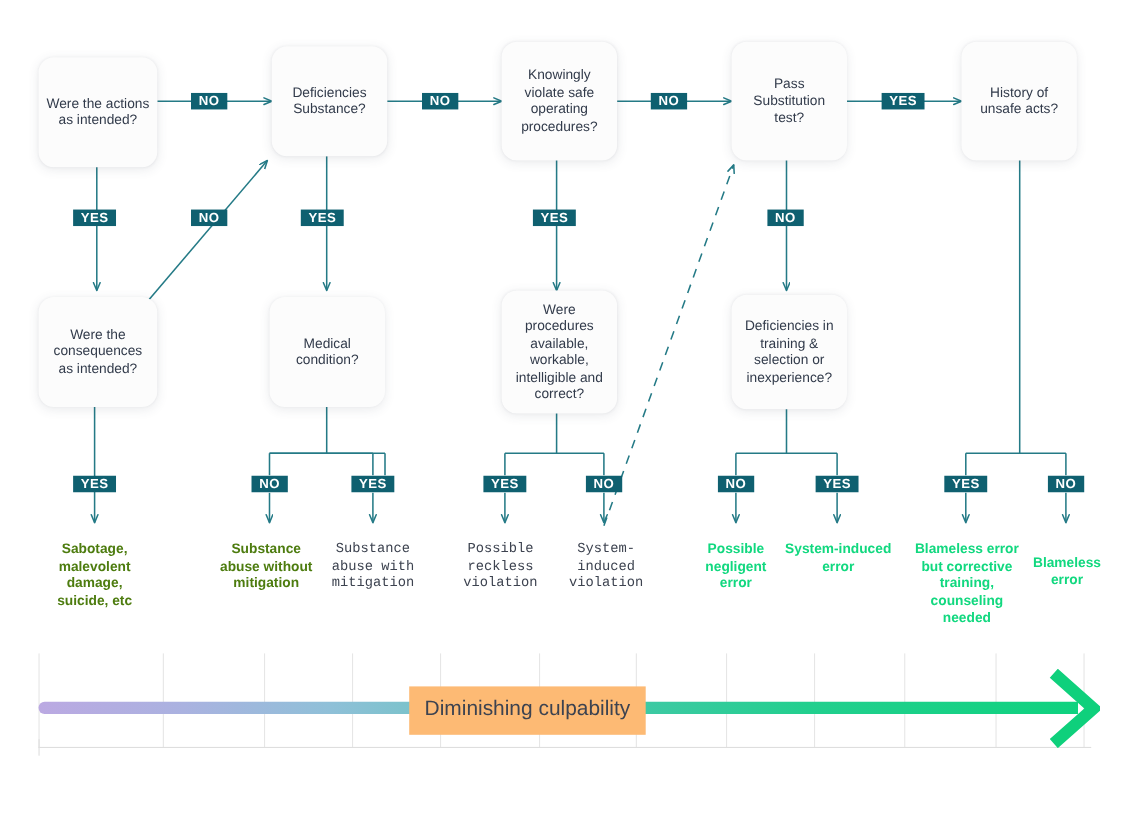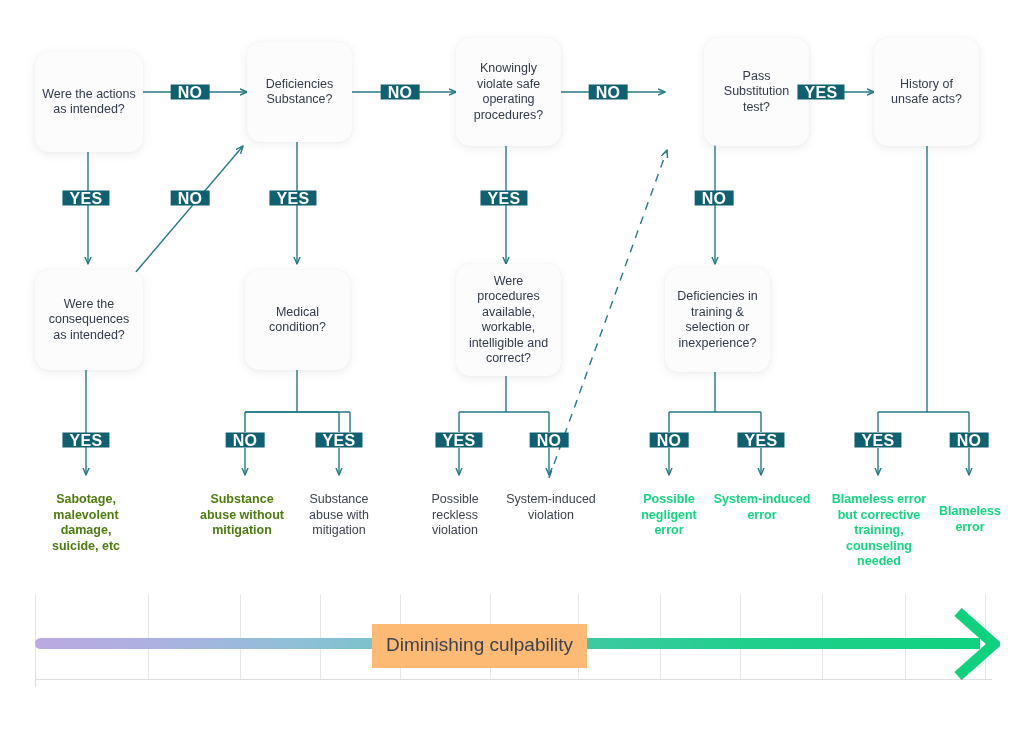--- a/index.html
+++ b/index.html
@@ -29,42 +29,42 @@
     line-height:15.5px;
     padding:4px 7px;
     box-sizing:border-box;
   }
 
   
   .chip{
     position:absolute;
     background:#0f6070;
     color:#ffffff;
-    font-size:16px;
+    font-size:12px;
     font-weight:700;
     letter-spacing:.35px;
     line-height:15px;
     height:15px;
     padding:0 7px;
     text-align:center;
     white-space:nowrap;
     box-sizing:content-box;
     transform:translate(-50%,-50%);
   }
 
   
   .outcome{
     position:absolute;
     text-align:center;
     font-size:12.5px;
     line-height:15.5px;
     transform:translateX(-50%);
     white-space:normal;
   }
-  .outcome.neutral{color:#3d4350;font-weight:400;}
+  .outcome.neutral{color:#3d4350;font-weight:400;font-family:Liberation Mono, monospace;}
   .outcome.bad{color:#4d7c0f;font-weight:700;}
   .outcome.good{color:#11d87f;font-weight:700;}
 
   
   #scale{position:absolute;left:0;top:586px;width:1024px;height:110px;}
   #scale .gridline{position:absolute;top:8px;width:1px;height:86px;background:#e6e6e6;}
   #scale .baseline{position:absolute;left:35px;top:93px;width:957px;height:1px;background:#dedede;}
   #scale .baseline-tick{position:absolute;left:35px;top:86px;width:1px;height:15px;background:#dedede;}
 
   #bar{
@@ -144,21 +144,21 @@
 
     </g>
   </svg>
 
   <div class="node" style="left:35px;top:52px;width:108px;height:100px;">Were the actions as intended?</div>
 
   <div class="node" style="left:247px;top:42px;width:105px;height:100px;">Deficiencies Substance?</div>
 
   <div class="node" style="left:456px;top:38px;width:105px;height:108px;">Knowingly violate safe operating procedures?</div>
 
-  <div class="node" style="left:704px;top:38px;width:105px;height:108px;">Pass Substitution test?</div>
+  <div class="node" style="left:665px;top:38px;width:105px;height:108px;">Pass Substitution test?</div>
 
   <div class="node" style="left:874px;top:38px;width:105px;height:108px;">History of unsafe acts?</div>
 
   <div class="node" style="left:35px;top:270px;width:108px;height:100px;">Were the consequences as intended?</div>
 
   <div class="node" style="left:245px;top:270px;width:105px;height:100px;">Medical condition?</div>
 
   <div class="node" style="left:456px;top:264px;width:105px;height:112px;">Were procedures available, workable, intelligible and correct?</div>
 
   <div class="node" style="left:665px;top:268px;width:105px;height:104px;">Deficiencies in training &amp; selection or inexperience?</div>

